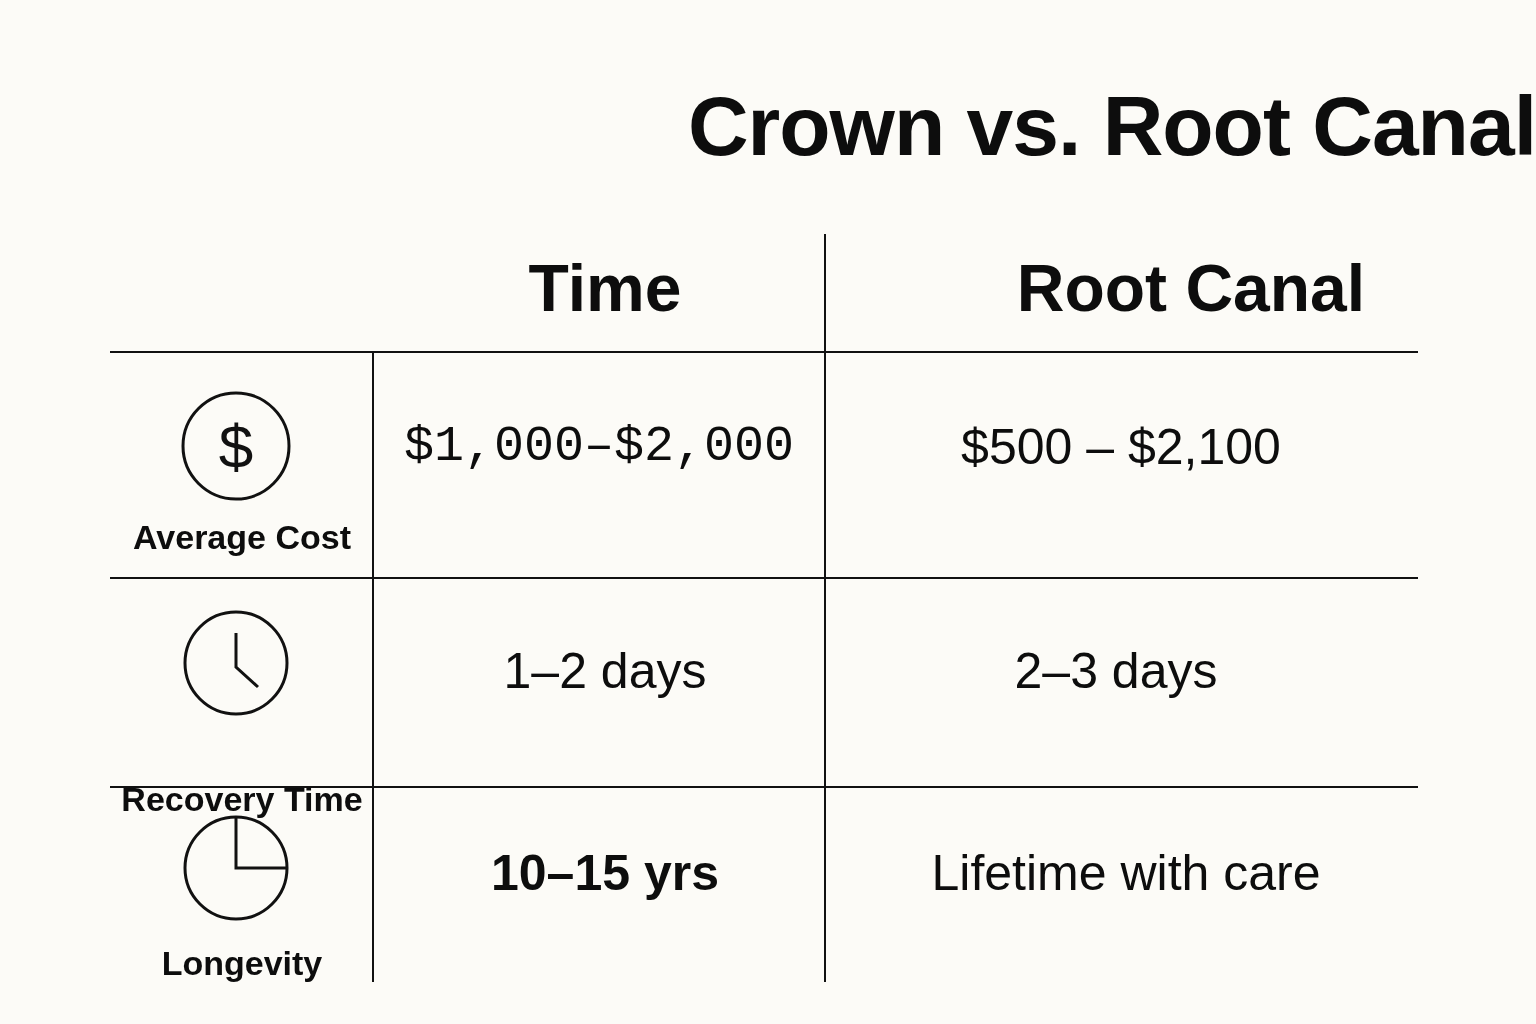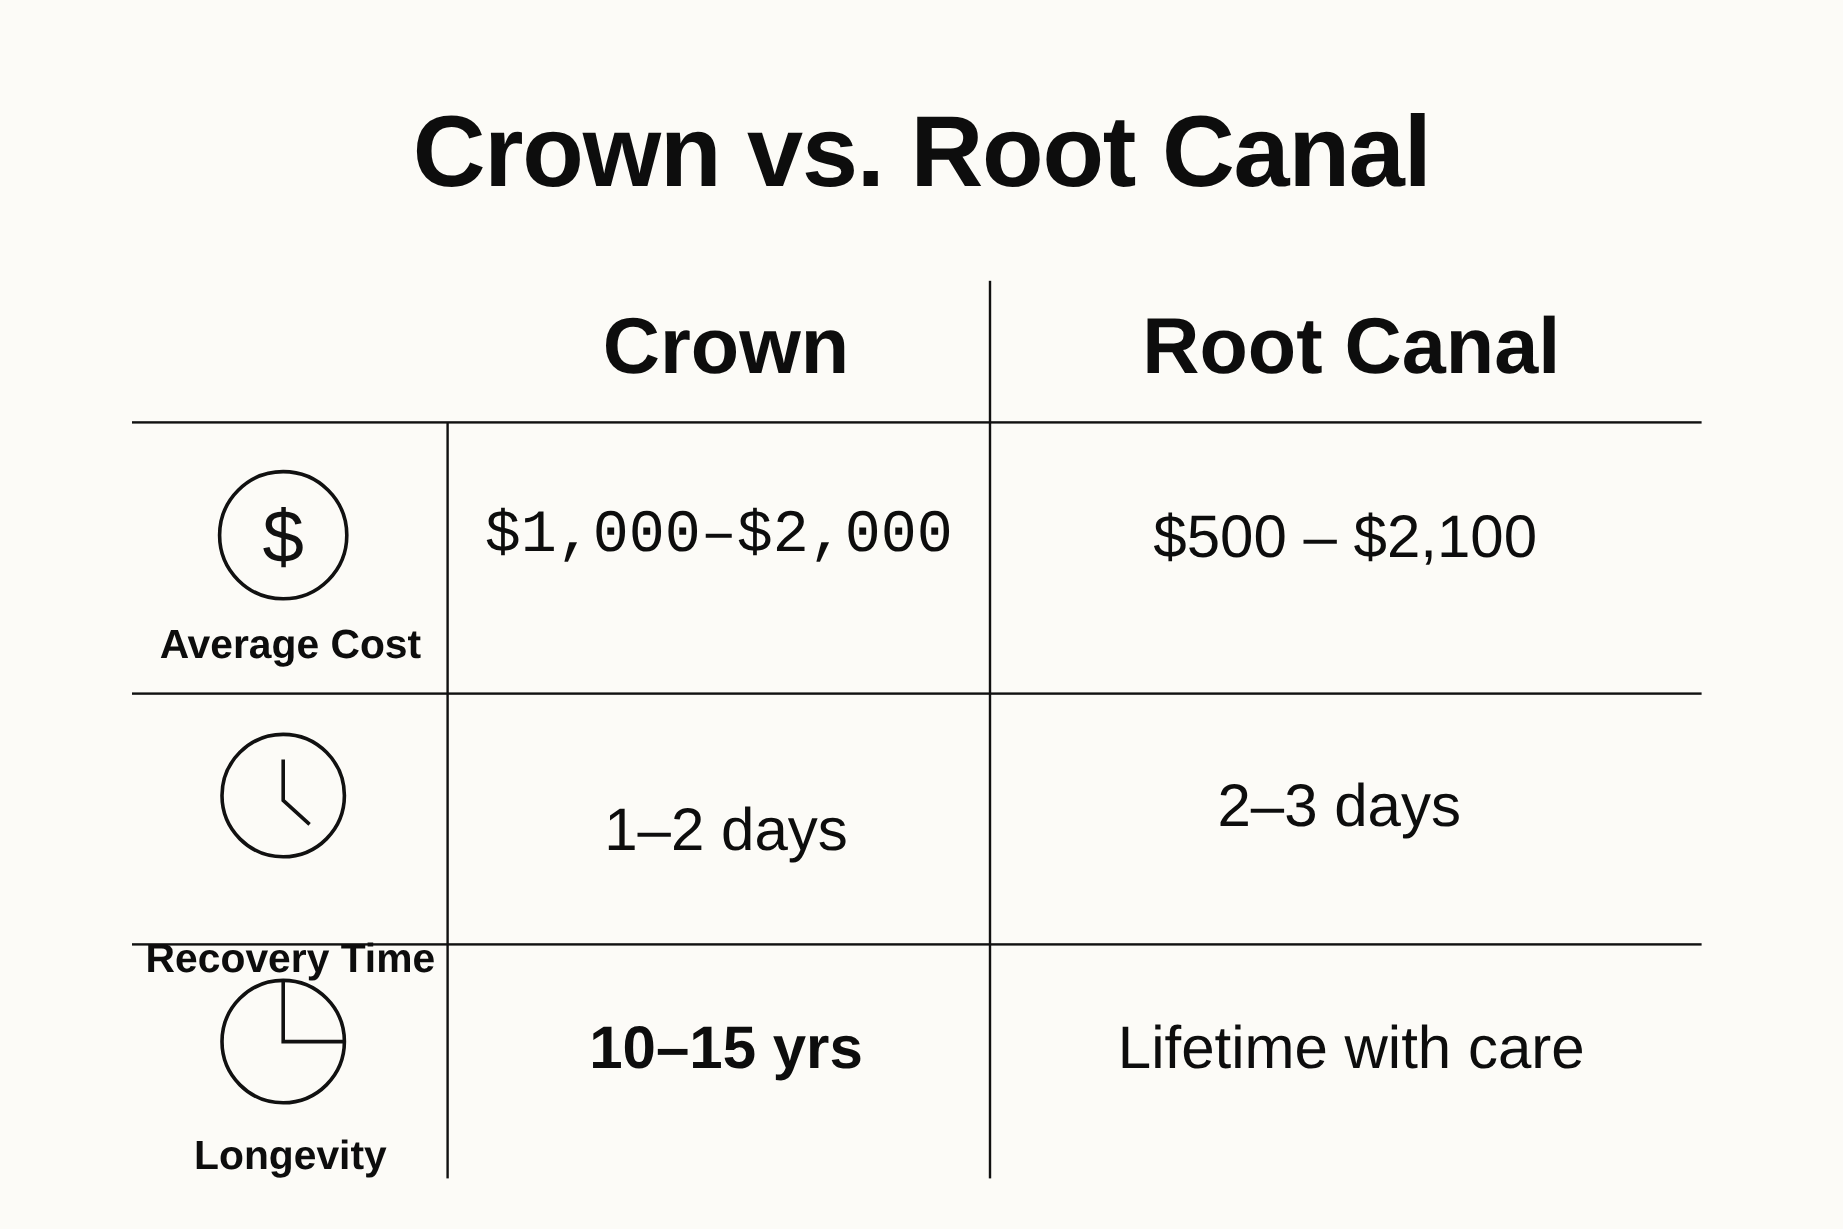--- a/index.html
+++ b/index.html
@@ -6,21 +6,21 @@
     body {
       width: 1536px; height: 1024px;
       background: #fcfbf7;
       font-family: "Liberation Sans", sans-serif;
       color: #0d0d0d;
       position: relative;
       overflow: hidden;
     }
     .title {
       position: absolute; left: 0; width: 1536px; top: 78px;
-      text-align: center; font-size: 84px; font-weight: 700;
+      text-align: right; font-size: 84px; font-weight: 700;
       letter-spacing: -1px;
     }
     .col-head {
       position: absolute; top: 250px; font-size: 66px; font-weight: 700;
       text-align: center;
     }
     .line { position: absolute; background: #111; }
     .cell {
       position: absolute; font-size: 50px; text-align: center;
     }
@@ -28,43 +28,43 @@
       position: absolute; font-size: 34px; font-weight: 700;
       text-align: center; width: 264px; left: 110px;
     }
     .icon { position: absolute; }
   </style>
 </head>
 <body>
 
 <div class="title">Crown vs. Root Canal</div>
 
-<div class="col-head" style="left:380px;width:450px;">Crown</div>
-<div class="col-head" style="left:826px;width:600px;">Root Canal</div>
+<div class="col-head" style="left:380px;width:450px;">Time</div>
+<div class="col-head" style="left:860px;width:600px;padding-left:31px;">Root Canal</div>
 
 <div class="line" style="left:824px;top:234px;width:2px;height:748px;"></div>
 <div class="line" style="left:372px;top:352px;width:2px;height:630px;"></div>
 <div class="line" style="left:110px;top:351px;width:1308px;height:2px;"></div>
 <div class="line" style="left:110px;top:577px;width:1308px;height:2px;"></div>
 <div class="line" style="left:110px;top:786px;width:1308px;height:2px;"></div>
 
 <svg class="icon" style="left:180px;top:390px;" width="112" height="112" viewBox="0 0 112 112">
   <circle cx="56" cy="56" r="53" fill="none" stroke="#111" stroke-width="3"></circle>
   <text x="56" y="78" text-anchor="middle" font-size="62" font-family="Liberation Sans, sans-serif" fill="#111">$</text>
 </svg>
 <div class="row-label" style="top:518px;">Average Cost</div>
 <div class="cell" style="left:374px;width:450px;top:418px;font-family:Liberation Mono, monospace;">$1,000–$2,000</div>
 <div class="cell" style="left:826px;width:590px;top:418px;">$500 – $2,100</div>
 
 <svg class="icon" style="left:182px;top:609px;" width="108" height="108" viewBox="0 0 108 108">
   <circle cx="54" cy="54" r="51" fill="none" stroke="#111" stroke-width="3"></circle>
   <polyline points="54,24 54,58 76,78" fill="none" stroke="#111" stroke-width="3"></polyline>
 </svg>
 <div class="row-label" style="top:732px;margin-top:48px;">Recovery Time</div>
-<div class="cell" style="left:380px;width:450px;top:642px;margin-top:20px;">1–2 days</div>
+<div class="cell" style="left:380px;width:450px;top:642px;">1–2 days</div>
 <div class="cell" style="left:826px;width:580px;top:642px;">2–3 days</div>
 
 <svg class="icon" style="left:182px;top:814px;" width="108" height="108" viewBox="0 0 108 108">
   <circle cx="54" cy="54" r="51" fill="none" stroke="#111" stroke-width="3"></circle>
   <polyline points="54,3 54,54 105,54" fill="none" stroke="#111" stroke-width="3"></polyline>
 </svg>
 <div class="row-label" style="top:932px;margin-top:12px;">Longevity</div>
 <div class="cell" style="left:380px;width:450px;top:844px;font-weight:bold;">10–15 yrs</div>
 <div class="cell" style="left:826px;width:600px;top:844px;">Lifetime with care</div>
 

